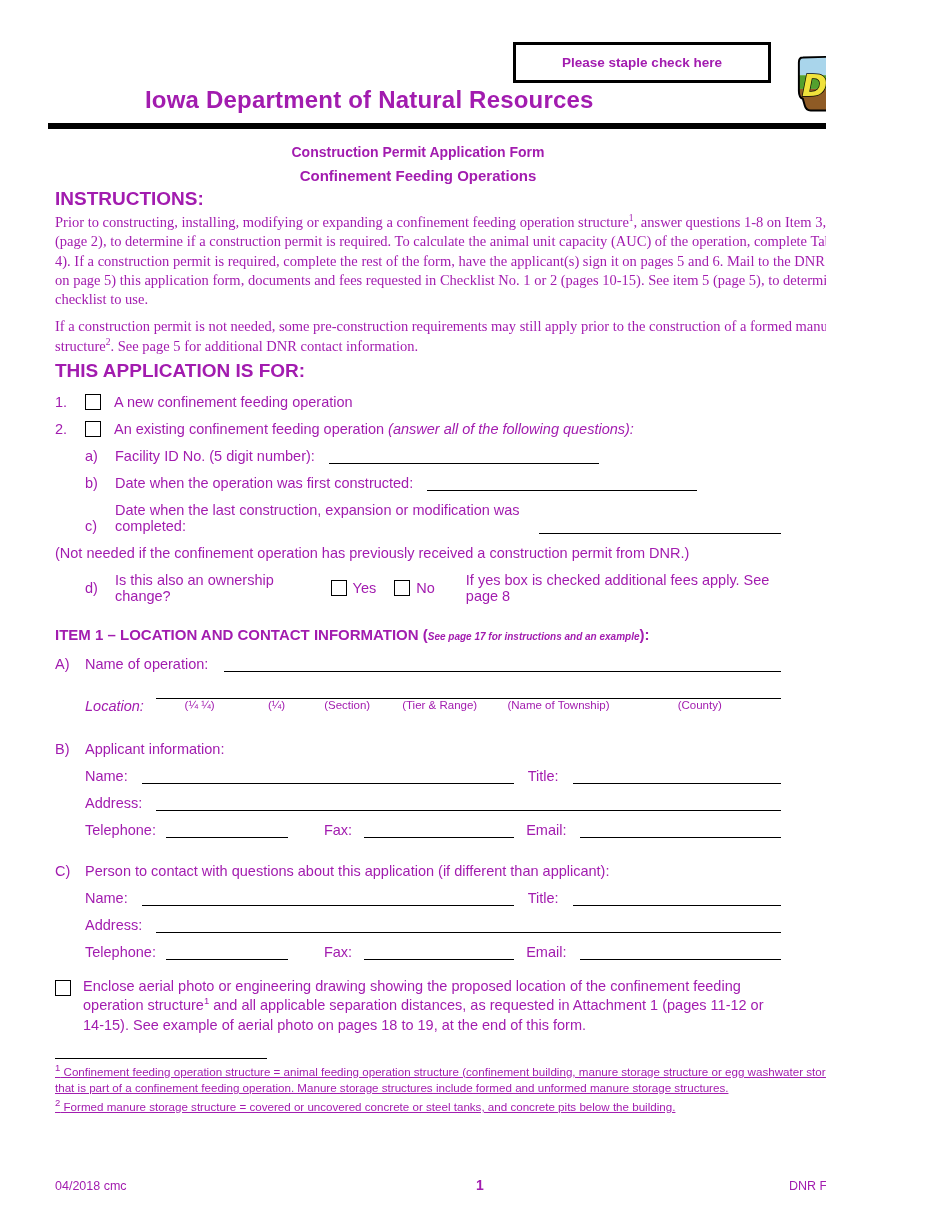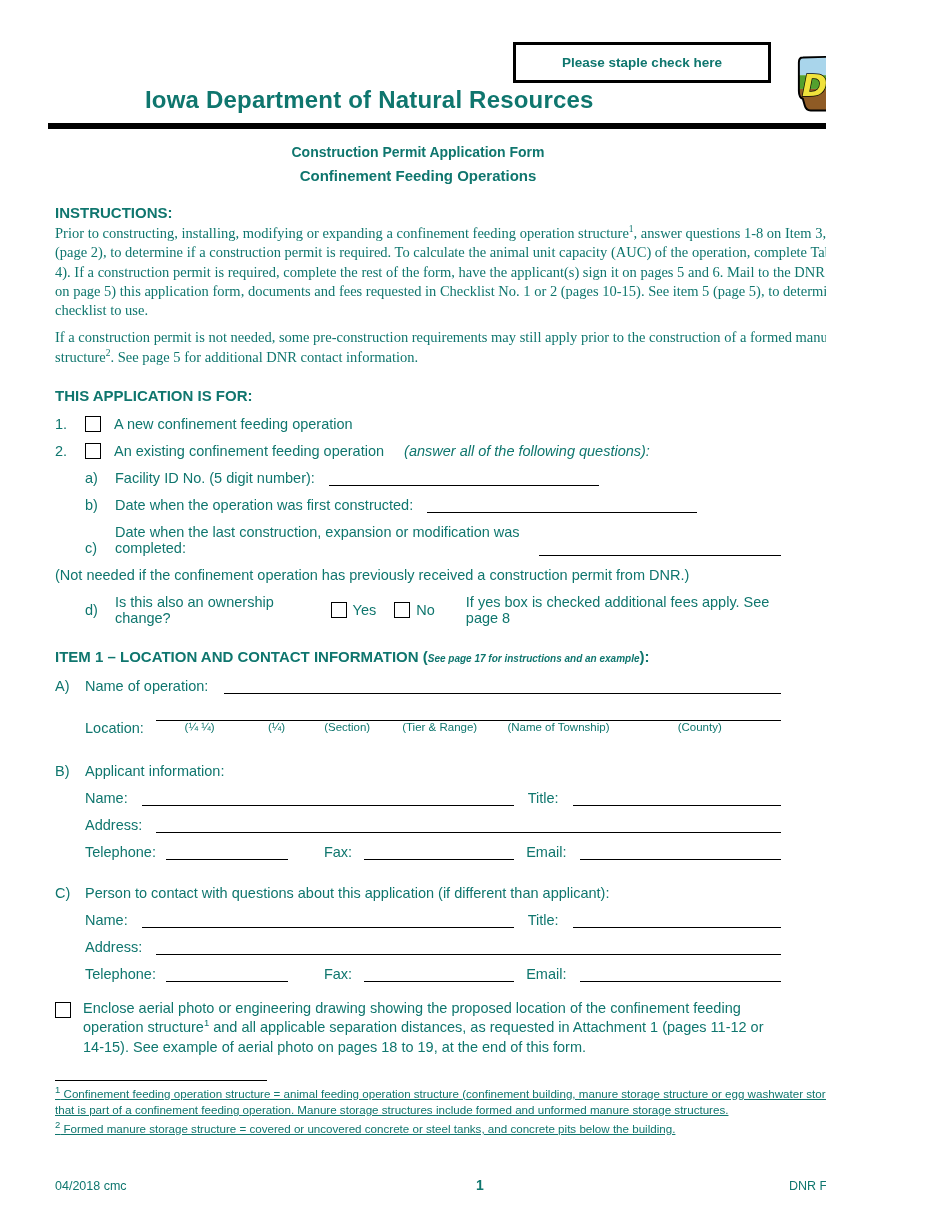--- a/index.html
+++ b/index.html
@@ -1,47 +1,47 @@
 <!DOCTYPE html>
 <html><head>
 <meta charset="utf-8">
 <style>
   * { box-sizing: border-box; }
   html,body { margin:0; padding:0; background:#fff; }
   .page {
     position: relative;
     width: 826px; height: 1230px;
-    background:#fff; color:#0f766e;
+    background:#fff; color:#a21caf;
     font-family:"Liberation Sans", sans-serif;
     font-size:14.5px;
     padding: 42px 45px 0 55px;
     overflow: hidden;
   }
   
   .header { position:relative; height:72px; }
   .staple-box {
     position:absolute; left:458px; top:0; width:258px; height:41px;
     border:3px solid #000; display:flex; align-items:center; justify-content:center;
     font-weight:bold; font-size:13.5px;
   }
   .agency { position:absolute; left:90px; top:44px; font-size:24px; font-weight:bold; letter-spacing:0.2px; }
   .logo { position:absolute; left:738px; top:10px; width:98px; height:66px; }
   .double-rule { margin-left:-7px; width:858px; height:4px; border-top:3px solid #000; border-bottom:3px solid #000; margin-top:9px; }
   .form-title { text-align:center; font-size:14px; font-weight:bold; margin-top:15px; }
   .form-subtitle { text-align:center; font-size:15px; font-weight:bold; margin-top:7px; }
 
-  .section-heading { font-weight:bold; margin-top:20px; font-size:15px; }
+  .section-heading { font-weight:bold; margin-top:4px; font-size:19px; }
   .body-para { margin:3px 0 0 0; line-height:1.33; width:850px;font-family:Liberation Serif, serif; }
   sup.fnref { font-size:9.5px; vertical-align:super; line-height:0; }
 
   .item-row { display:flex; align-items:center; margin-top:12px; }
   .num-col { width:30px; flex:none; }
   .checkbox { width:16px; height:16px; border:1.6px solid #000; flex:none; background:#fff; }
   .item-label { margin-left:13px; }
-  .ital { font-style:italic;margin-left:16px; }
+  .ital { font-style:italic; }
 
   .sub-row { display:flex; align-items:flex-end; margin:11px 0 0 30px; }
   .sub-letter { width:30px; flex:none; }
   .u-line { border-bottom:1.4px solid #000; height:15px; flex:none; }
   .u-flex { border-bottom:1.4px solid #000; height:15px; flex:1; }
 
   .note-line { margin-top:11px; }
   .d-row { display:flex; align-items:center; margin:11px 0 0 30px; }
   .yn-label { margin-left:6px; }
 
@@ -150,21 +150,21 @@
 
   <div class="item1-heading"><span>ITEM 1 – LOCATION AND CONTACT INFORMATION (</span><span class="small-ital">See page 17 for instructions and an example</span><span>):</span></div>
 
   <div class="sec-row">
     <span class="sub-letter">A)</span>
     <span style="margin-right:16px;">Name of operation:</span>
     <span class="u-flex"></span>
   </div>
 
   <div class="sec-row" style="margin-top:12px; margin-left:30px;">
-    <span style="margin-right:12px;">Location:</span>
+    <span style="margin-right:12px;font-style:italic;">Location:</span>
     <div class="loc-wrap">
       <div class="u-flex" style="width:100%;"></div>
       <div class="loc-labels">
         <span style="left:7%;">(¼ ¼)</span>
         <span style="left:19.3%;">(¼)</span>
         <span style="left:30.6%;">(Section)</span>
         <span style="left:45.4%;">(Tier &amp; Range)</span>
         <span style="left:64.4%;">(Name of Township)</span>
         <span style="left:87%;">(County)</span>
       </div>

